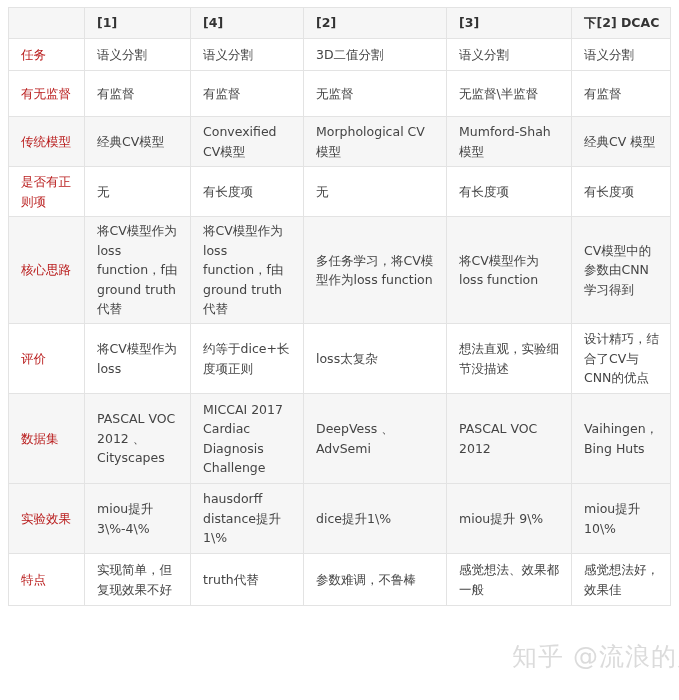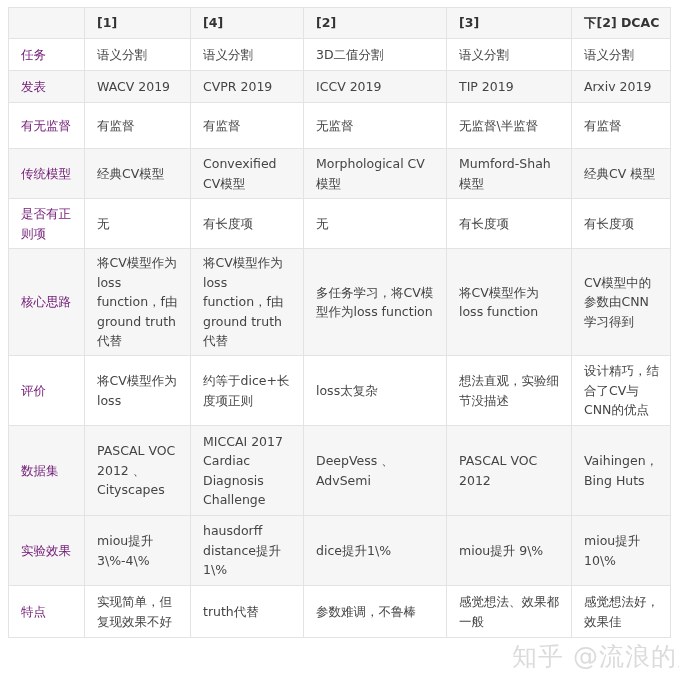--- a/index.html
+++ b/index.html
@@ -35,21 +35,21 @@
     overflow: hidden;
   }
   table.cmp th {
     font-weight: bold;
     color: #333333;
     background: #f6f6f6;
     height: 30px;
   }
   table.cmp tr.shade td { background: #f6f6f6; }
   table.cmp tr.plain td { background: #ffffff; }
-  table.cmp td.rowhead { color: #701a75; margin-left: 23px; }
+  table.cmp td.rowhead { color: #b91c1c; margin-left: 23px; }
   .watermark {
     position: absolute;
     left: 512px;
     top: 640px;
     font-size: 25px;
     letter-spacing: 1px;
     color: rgba(190,190,190,0.55);
     white-space: nowrap;
     pointer-events: none;
     font-family: "DejaVu Sans", sans-serif;
@@ -82,28 +82,20 @@
 
       <tr class="plain" style="height:32px">
         <td class="rowhead">任务</td>
         <td>语义分割</td>
         <td>语义分割</td>
         <td>3D二值分割</td>
         <td>语义分割</td>
         <td>语义分割</td>
       </tr>
 
-      <tr class="shade" style="height:32px">
-        <td class="rowhead">发表</td>
-        <td>WACV 2019</td>
-        <td>CVPR 2019</td>
-        <td>ICCV 2019</td>
-        <td>TIP 2019</td>
-        <td>Arxiv 2019</td>
-      </tr>
 
       <tr class="plain" style="height:46px">
         <td class="rowhead">有无监督</td>
         <td>有监督</td>
         <td>有监督</td>
         <td>无监督</td>
         <td>无监督\半监督</td>
         <td>有监督</td>
       </tr>
 

